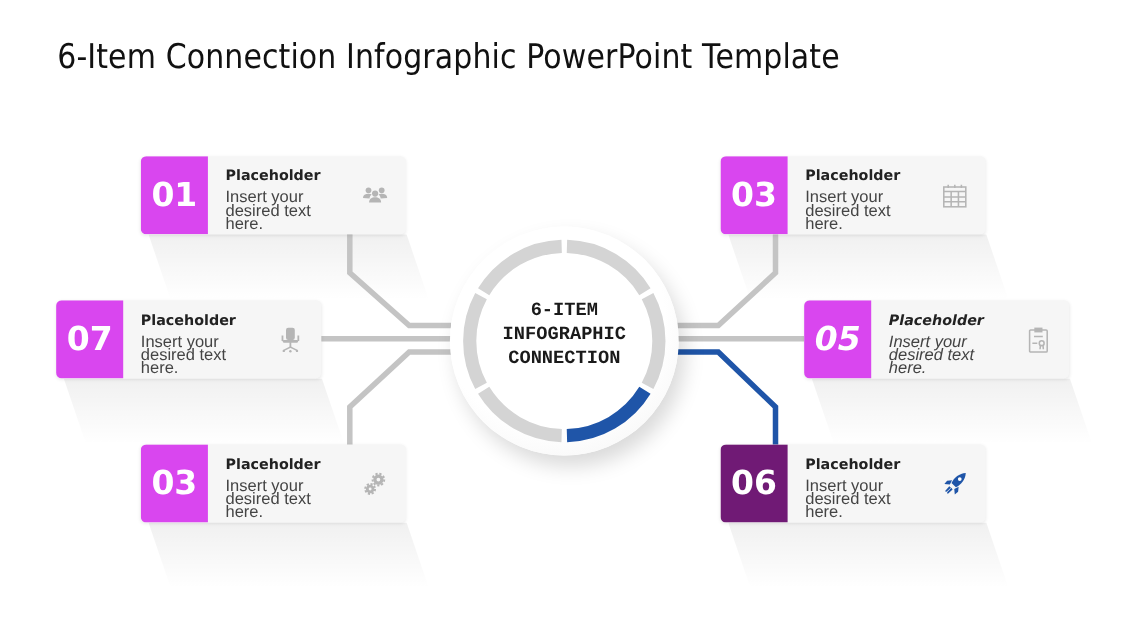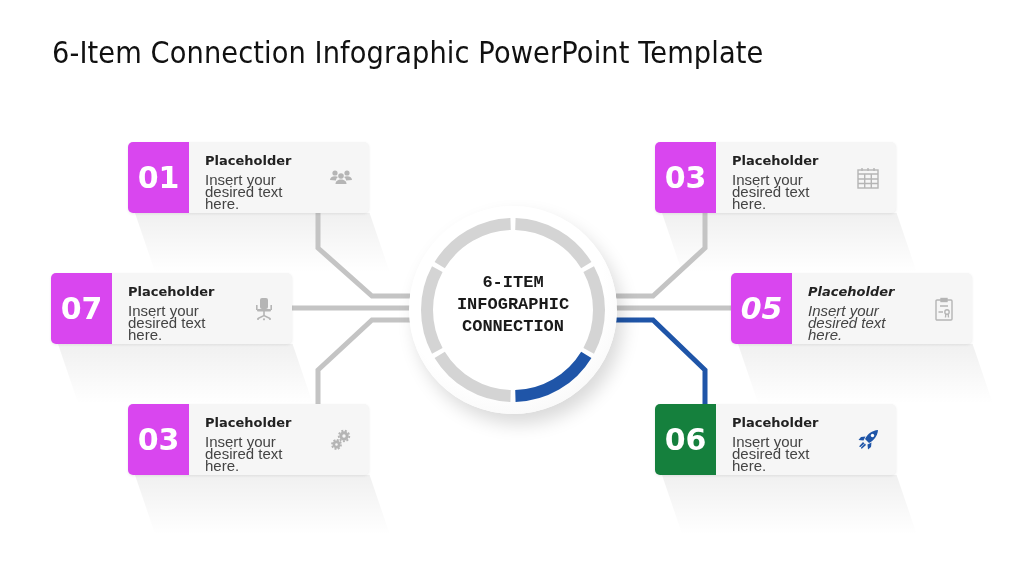--- a/index.html
+++ b/index.html
@@ -23,21 +23,21 @@
   .card {
     position: absolute; height: 71px; display: flex; border-radius: 5px;
     background: #f6f6f6; box-shadow: 0 1px 3px rgba(0,0,0,0.08);
     overflow: hidden;
   }
   .card .num {
     width: 61px; height: 100%; display: flex; align-items: center; justify-content: center;
     background: #d946ef; color: #ffffff; font-weight: bold; font-size: 30px;
     font-family: "DejaVu Sans", sans-serif;
   }
-  .card.active .num { background: #15803d; }
+  .card.active .num { background: #701a75; }
   .card .body { position: relative; flex: 1; padding: 11px 0 0 16px; }
   .card .heading { font-size: 13px; font-weight: bold; color: #222; font-family: "DejaVu Sans", sans-serif; }
   .card .desc { margin-top: 6px; font-size: 15px; line-height: 12px; color: #444; width: 110px; }
   .card .icon { position: absolute; right: 16px; top: 24px; width: 24px; height: 24px; }
 
   .center-disc {
     position: absolute; left: 409px; top: 206px; width: 208px; height: 208px; border-radius: 50%;
     background: radial-gradient(circle at 45% 40%, #ffffff 60%, #f1f1f1 100%);
     box-shadow: 6px 10px 18px rgba(0,0,0,0.15);
   }

